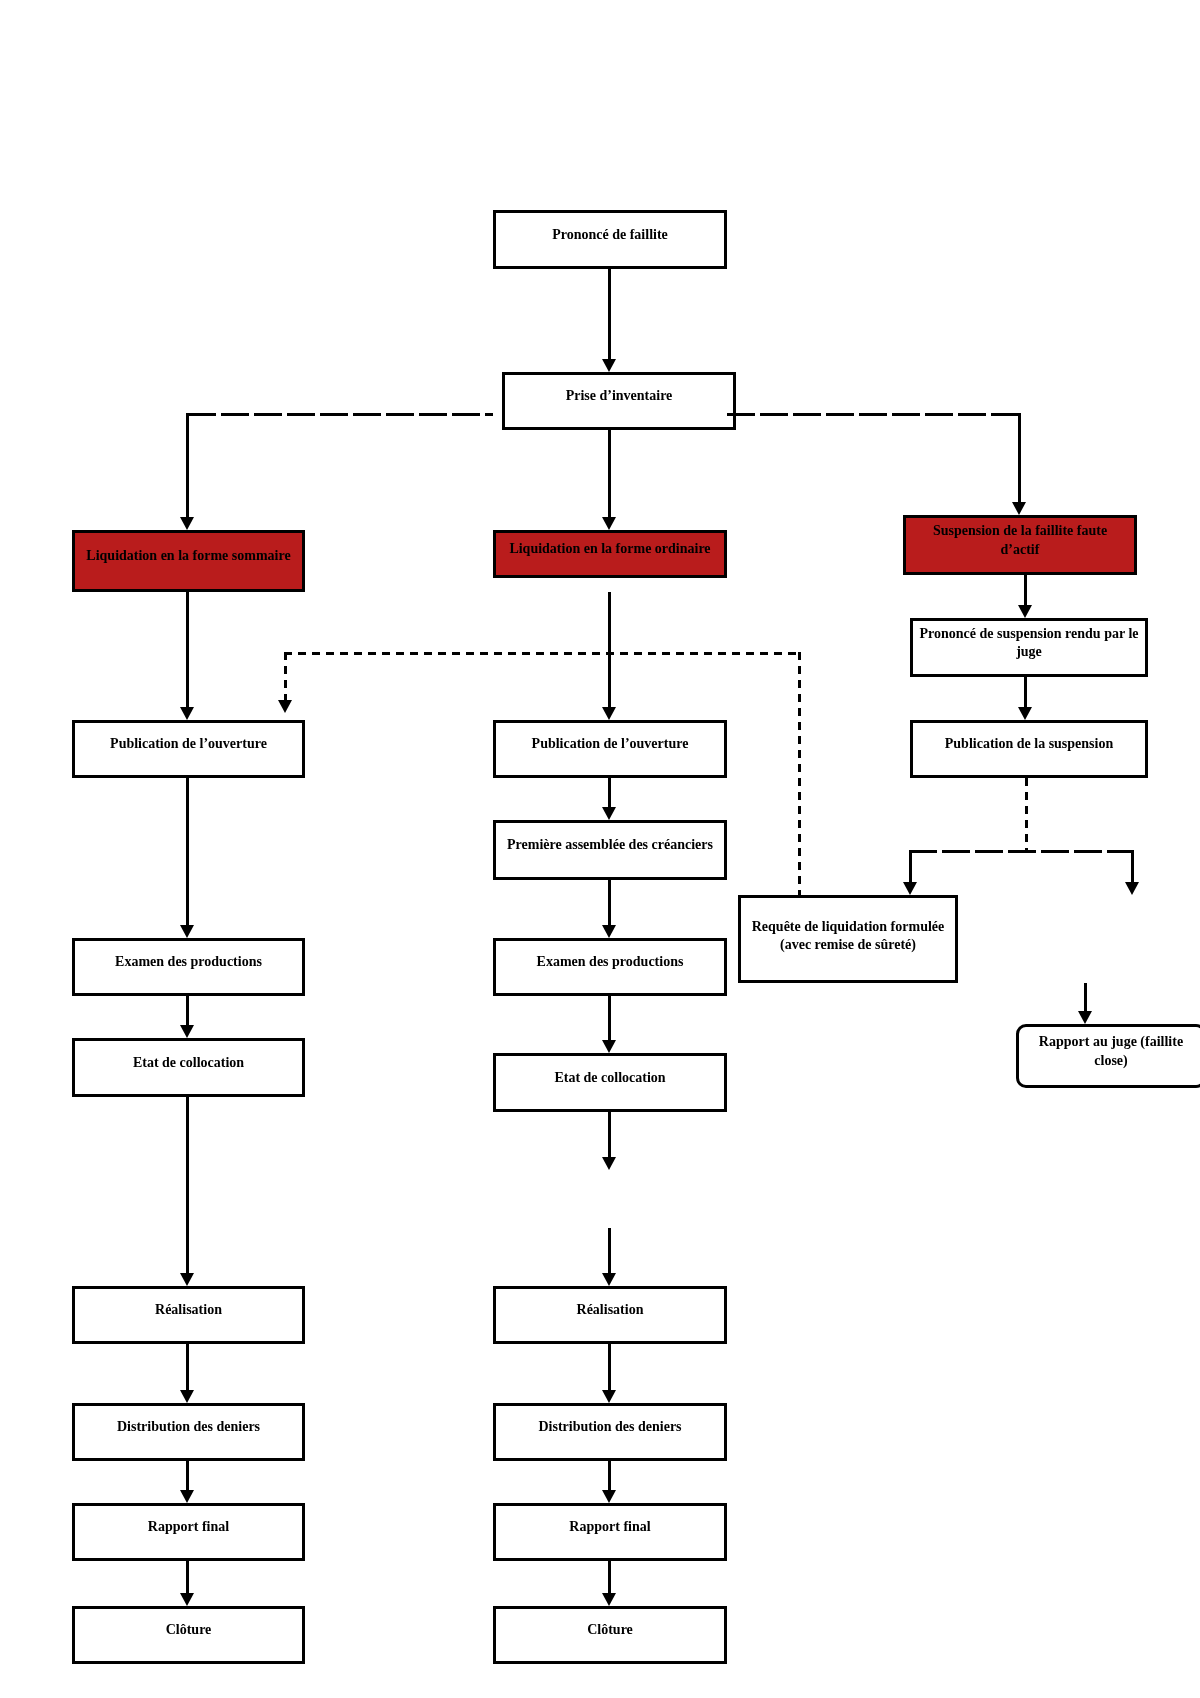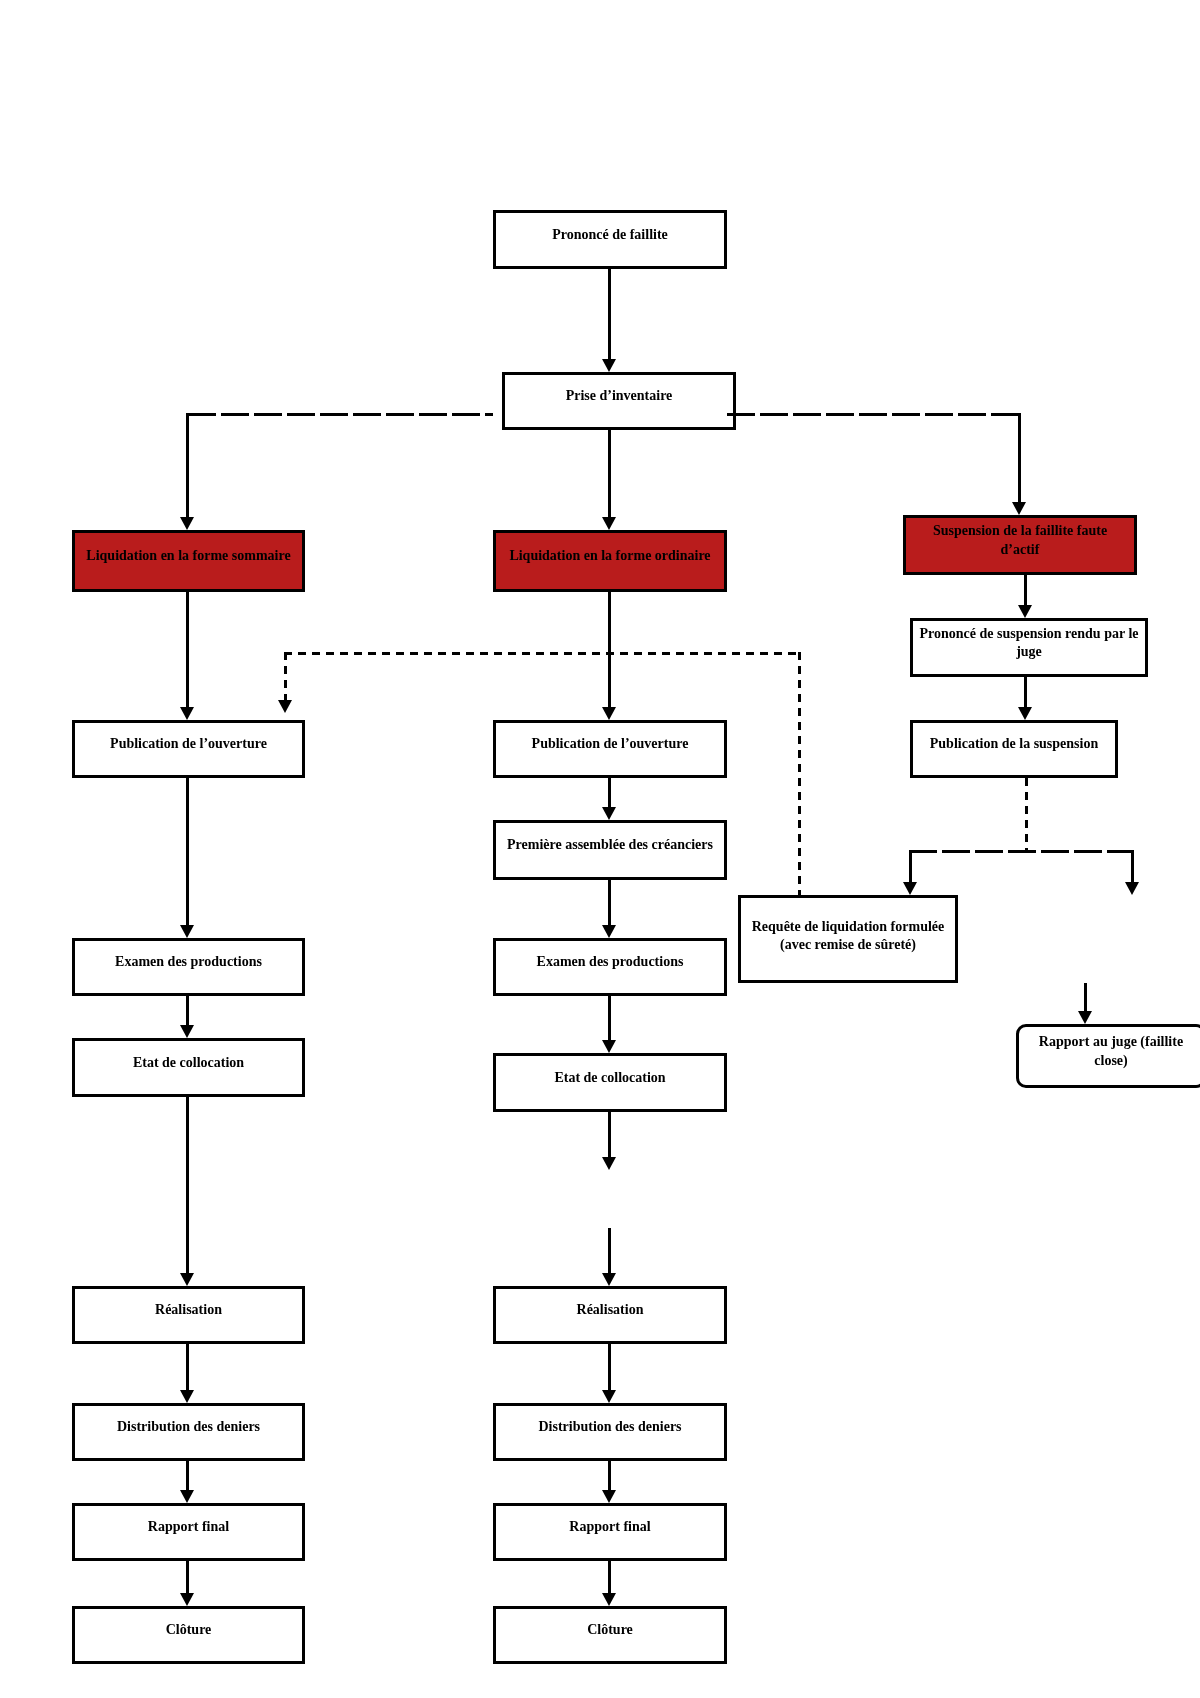--- a/index.html
+++ b/index.html
@@ -22,40 +22,40 @@
   .hdash{position:absolute;height:3px;
          background:repeating-linear-gradient(90deg,#000 0 8px,transparent 8px 14px);}
   .hdashlong{position:absolute;height:3px;
          background:repeating-linear-gradient(90deg,#000 0 28px,transparent 28px 33px);}
   .arrd{position:absolute;width:0;height:0;border-left:7px solid transparent;
         border-right:7px solid transparent;border-top:13px solid #000;}
   
   #n-prononce          {left:493px;top:210px;width:234px;height:59px;}
   #n-prise             {left:493px;top:372px;width:234px;height:58px;margin-left:9px;}
   #n-liq-sommaire      {left:72px; top:530px;width:233px;height:62px;}
-  #n-liq-ordinaire     {left:493px;top:530px;width:234px;height:62px;}
+  #n-liq-ordinaire     {left:493px;top:530px;width:234px;height:48px;}
   #n-suspension        {left:903px;top:515px;width:234px;height:60px;}
   #n-pub-som           {left:72px; top:720px;width:233px;height:58px;}
   #n-examen-som        {left:72px; top:938px;width:233px;height:58px;}
   #n-etat-som          {left:72px; top:1038px;width:233px;height:59px;}
   #n-real-som          {left:72px; top:1286px;width:233px;height:58px;}
   #n-distr-som         {left:72px; top:1403px;width:233px;height:58px;}
   #n-rapfin-som        {left:72px; top:1503px;width:233px;height:58px;}
   #n-cloture-som       {left:72px; top:1606px;width:233px;height:58px;}
   #n-pub-ord           {left:493px;top:720px;width:234px;height:58px;}
   #n-premiere          {left:493px;top:820px;width:234px;height:60px;}
   #n-examen-ord        {left:493px;top:938px;width:234px;height:58px;}
   #n-etat-ord          {left:493px;top:1053px;width:234px;height:59px;}
   #n-deuxieme          {left:493px;top:1170px;width:234px;height:58px;}
   #n-real-ord          {left:493px;top:1286px;width:234px;height:58px;}
   #n-distr-ord         {left:493px;top:1403px;width:234px;height:58px;}
   #n-rapfin-ord        {left:493px;top:1503px;width:234px;height:58px;}
   #n-cloture-ord       {left:493px;top:1606px;width:234px;height:58px;}
   #n-prononce-susp     {left:910px;top:618px;width:238px;height:59px;}
-  #n-pub-susp          {left:910px;top:720px;width:208px;height:58px;}
+  #n-pub-susp          {left:910px;top:720px;width:238px;height:58px;}
   #n-requete           {left:738px;top:895px;width:220px;height:88px;padding-top:6px;}
   #n-pas-requete       {left:985px;top:895px;width:190px;height:88px;padding-top:6px;}
   #n-rapport-juge      {left:1016px;top:1024px;width:190px;height:64px;border-radius:10px;}
 </style>
 </head>
 <body>
 
 <div id="canvas">
 
 

